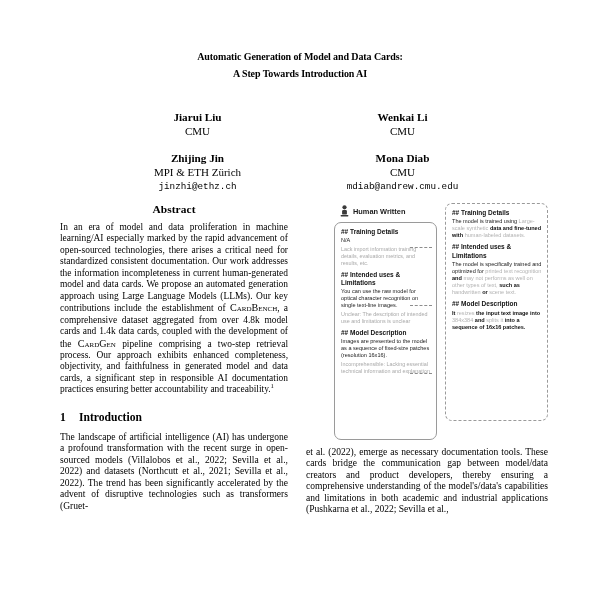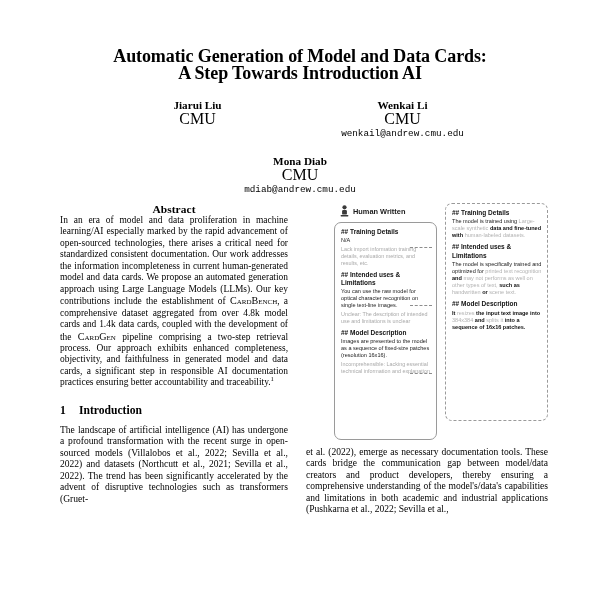--- a/index.html
+++ b/index.html
@@ -10,46 +10,46 @@
     color: #000000;
     overflow: hidden;
   }
   .page { position: relative; width: 600px; height: 600px; padding: 0; }
 
   
   .title-block { text-align: center; padding-top: 48px; }
   .paper-title {
     font-family: "Liberation Serif", serif;
     font-weight: bold;
-    font-size: 18px;
+    font-size: 10px;
     line-height: 17px;
     letter-spacing: -0.1px;
   }
 
   
-  .authors { margin-top: 16px; }
+  .authors { margin-top: 28px; }
   .author-row { display: flex; justify-content: center; }
   .author-row + .author-row { margin-top: 13px; }
   .author-cell { width: 205px; text-align: center; }
   .author-name { font-weight: bold; font-size: 11.2px; line-height: 14px; }
-  .author-aff  { font-size: 16px; line-height: 14px; }
+  .author-aff  { font-size: 11px; line-height: 14px; }
   .author-email {
     font-family: "Liberation Mono", monospace;
     font-size: 9.3px; line-height: 15px;
   }
 
   
   .columns { position: absolute; top: 203px; left: 0; width: 600px; display: flex; }
   .col { width: 300px; padding: 0 12px 0 0; }
   .col-left  { padding-left: 60px; padding-right: 12px; width: 300px; }
   .col-right { padding-left: 6px;  padding-right: 52px; width: 300px; }
 
   .abs-head {
     text-align: center; font-weight: bold; font-size: 11.4px;
-    letter-spacing: 0.1px;
+    margin-bottom: 7px; letter-spacing: 0.1px;
   }
   .body-text {
     font-size: 9.55px;
     line-height: 11.45px;
     text-align: justify;
     text-justify: inter-word;
     hyphens: manual;
   }
   .body-text.abstract { font-size: 9.45px; line-height: 11.45px; }
   .sc { font-variant: small-caps; font-size: 10.1px; }
@@ -132,24 +132,28 @@
 
     <div class="authors">
       <div class="author-row">
         <div class="author-cell">
           <div class="author-name">Jiarui Liu</div>
           <div class="author-aff">CMU</div>
         </div>
         <div class="author-cell">
           <div class="author-name">Wenkai Li</div>
           <div class="author-aff">CMU</div>
-          <div class="author-email">wenkail@andrew.cmu.edu</div>
         </div>
       </div>
       <div class="author-row">
+        <div class="author-cell">
+          <div class="author-name">Zhijing Jin</div>
+          <div class="author-aff">MPI &amp; ETH Zürich</div>
+          <div class="author-email">jinzhi@ethz.ch</div>
+        </div>
         <div class="author-cell">
           <div class="author-name">Mona Diab</div>
           <div class="author-aff">CMU</div>
           <div class="author-email">mdiab@andrew.cmu.edu</div>
         </div>
       </div>
     </div>
   </div>
 
   <div class="columns">

